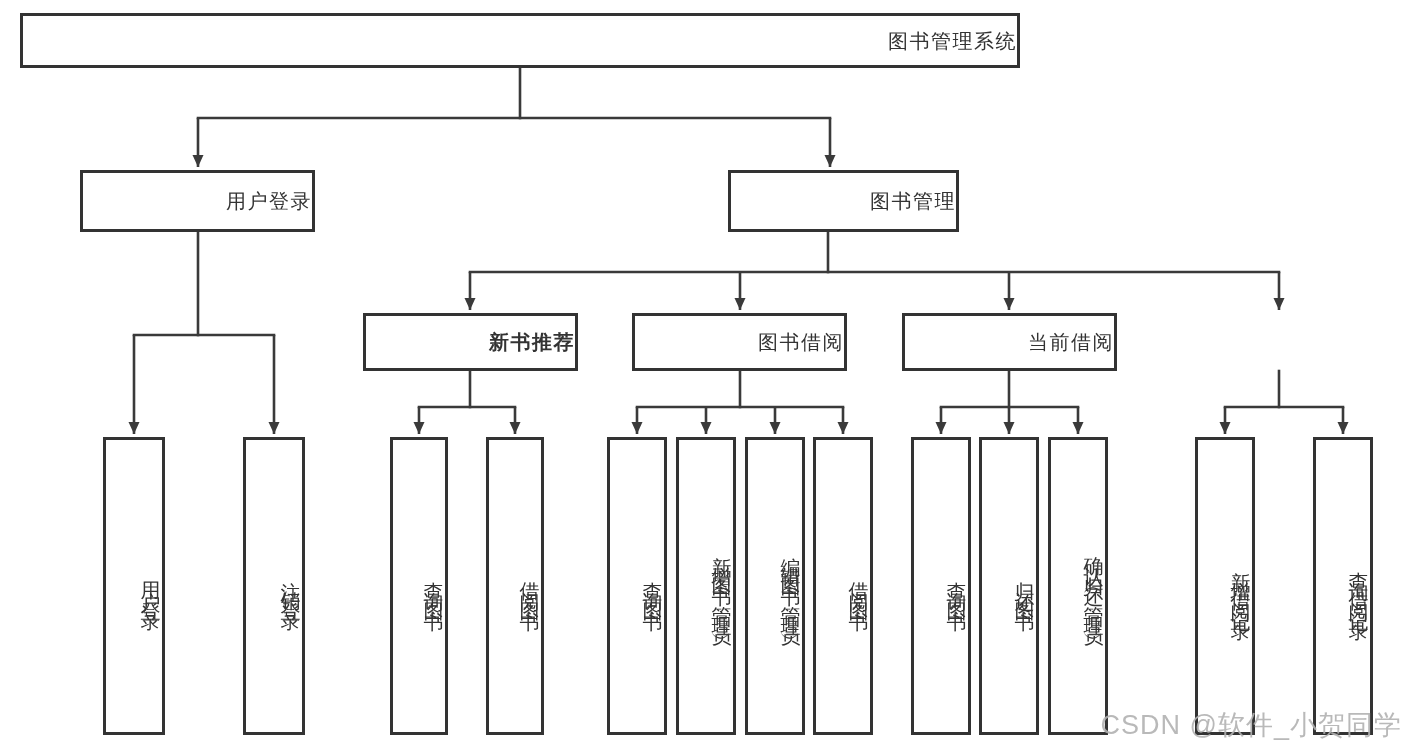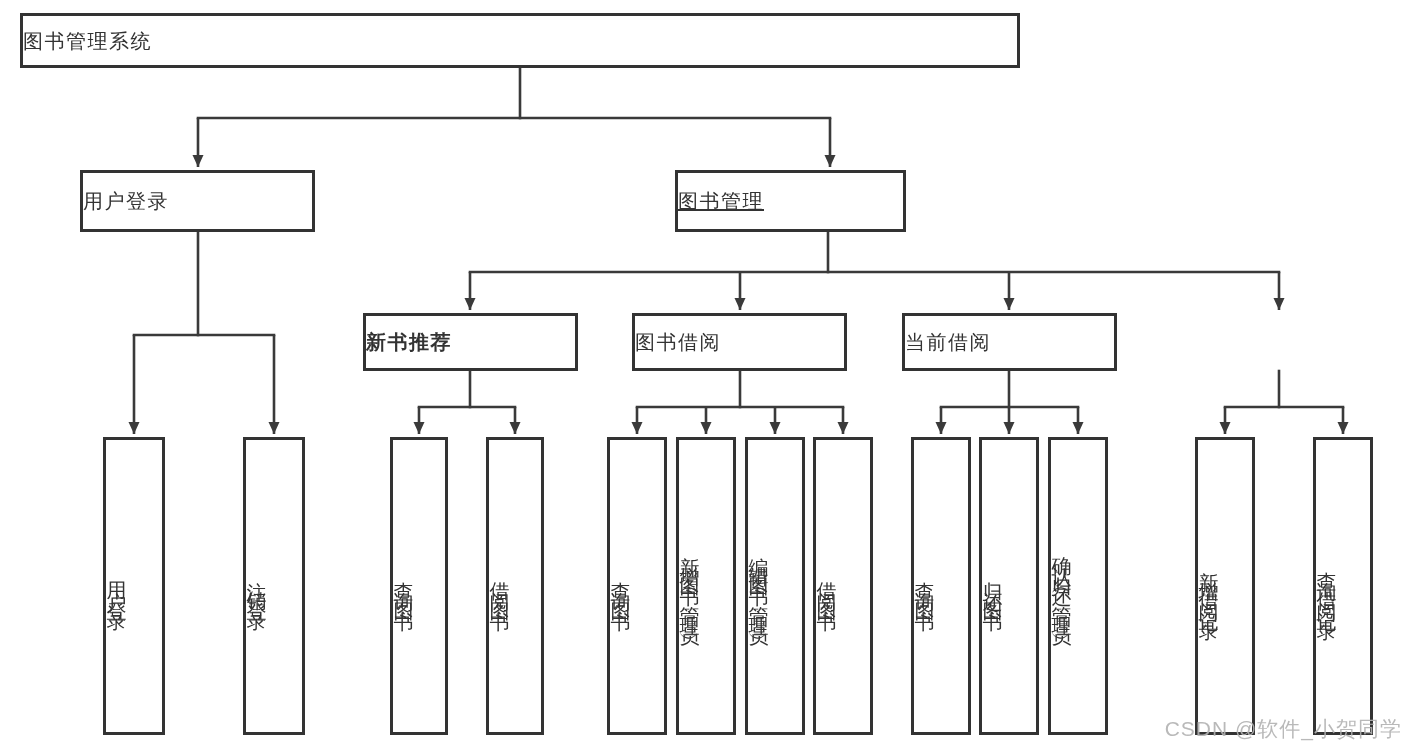--- a/index.html
+++ b/index.html
@@ -38,40 +38,40 @@
     stroke-linecap: butt;
   }
   .arrowhead { fill: var(--line); stroke: none; }
   .box {
     position: absolute;
     z-index: 2;
     border: 3px solid var(--box-border);
     background: #ffffff;
     display: flex;
     align-items: center;
-    justify-content: flex-start;
+    justify-content: flex-end;
     color: var(--text);
     font-size: 20px;
     letter-spacing: 1.5px;
     line-height: 1;
   }
   .leaf span {
     writing-mode: vertical-rl;
     text-orientation: mixed;
     font-size: 20px;
     letter-spacing: 10px;
     line-height: 1.1;
     color: var(--text);
   }
   .watermark {
     position: absolute;
     right: 3px;
     bottom: 4px;
     z-index: 5;
-    font-size: 21px;
+    font-size: 27px;
     color: var(--watermark);
     opacity: 0.9;
     letter-spacing: 1px;
     white-space: nowrap;
   }
 </style>
 </head>
 <body>
 
 <div class="canvas">
@@ -124,21 +124,21 @@
     <path class="aline" marker-end="url(#arrow)" d="M1343,407 L1343,434"></path>
   </svg>
 
   <div class="box" style="left:20px; top:13px; width:994px; height:49px;">
     <span>图书管理系统</span>
   </div>
 
   <div class="box" style="left:80px; top:170px; width:229px; height:56px;">
     <span>用户登录</span>
   </div>
-  <div class="box" style="left:675px; top:170px; width:225px; height:56px;text-decoration:underline;">
+  <div class="box" style="left:728px; top:170px; width:225px; height:56px;">
     <span>图书管理</span>
   </div>
 
   <div class="box" style="left:363px; top:313px; width:209px; height:52px;font-weight:bold;">
     <span>新书推荐</span>
   </div>
   <div class="box" style="left:902px; top:313px; width:209px; height:52px;">
     <span>当前借阅</span>
   </div>
   <div class="box" style="left:632px; top:313px; width:209px; height:52px;">

